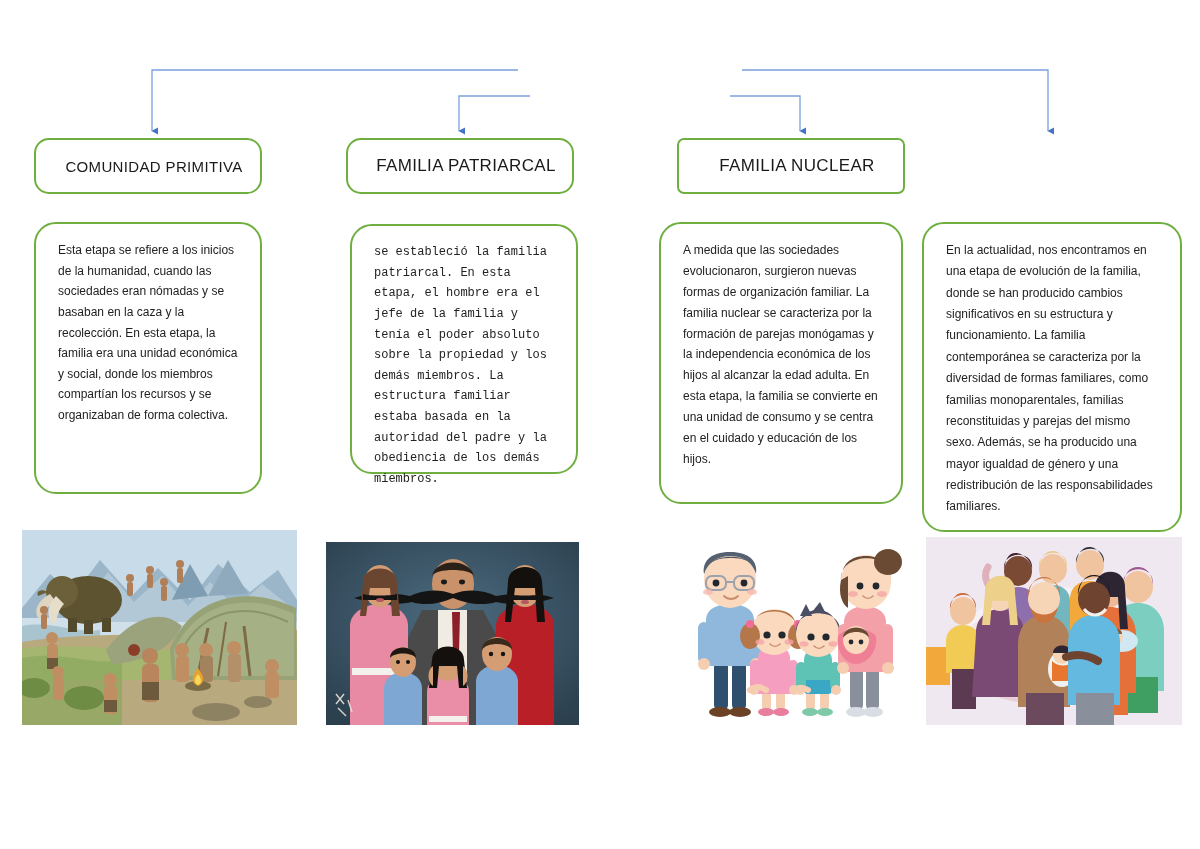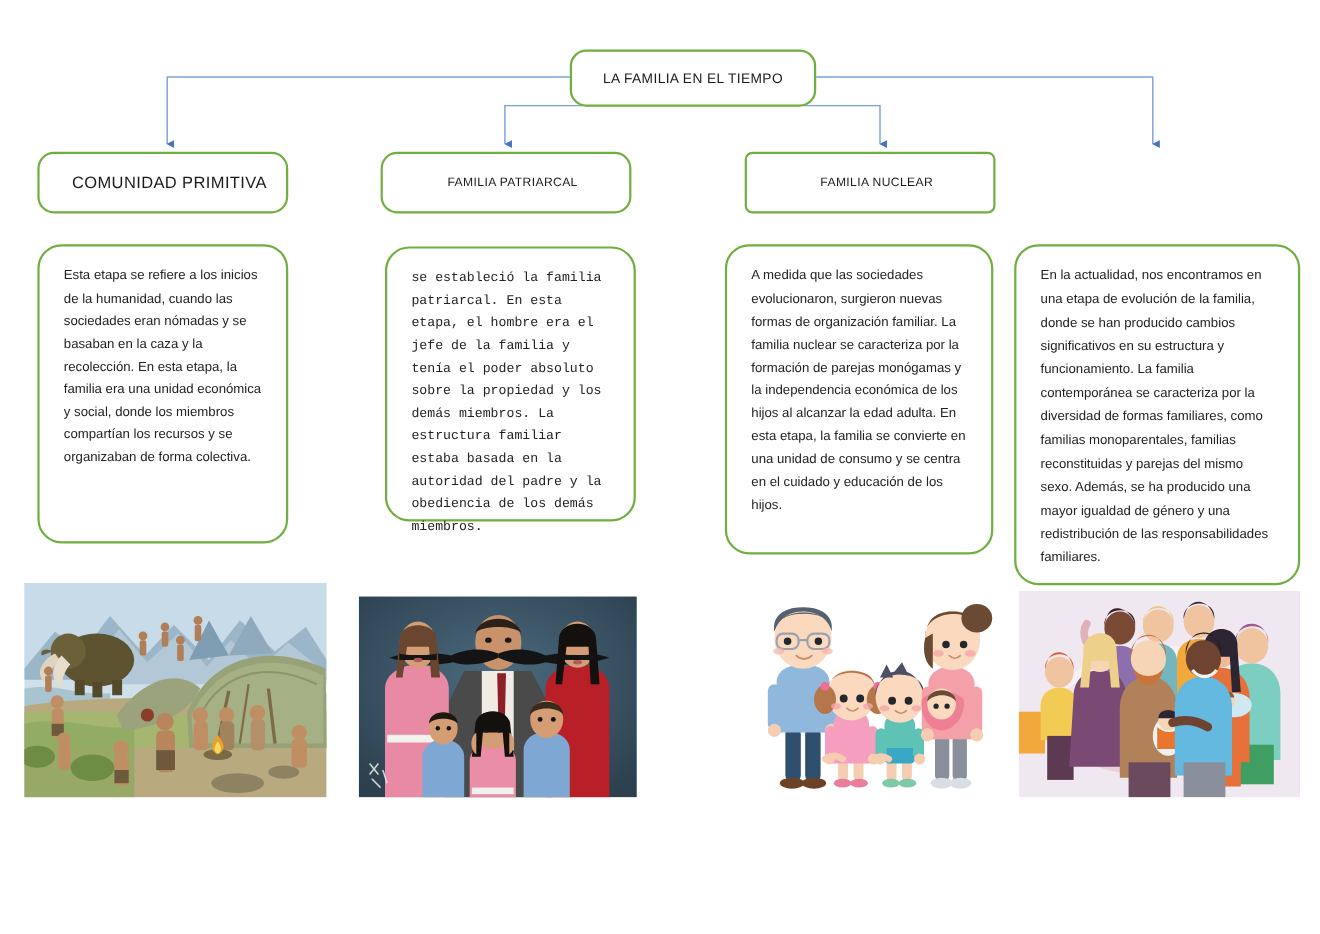--- a/index.html
+++ b/index.html
@@ -54,21 +54,21 @@
     letter-spacing: 0.35px;
   }
 
   .cat-node {
     top: 138px;
     height: 56px;
     border-radius: 15px;
     padding-left: 12px;
   }
   .cat-node .node-label {
-    font-size: 11px;
+    font-size: 17px;
     letter-spacing: 0.35px;
     padding: 0 8px;
   }
   #cat-node-0 { left: 34px;  width: 228px; }
   #cat-node-0 .node-label { font-size: 15px; }
   #cat-node-1 { left: 346px; width: 228px; }
   #cat-node-2 { left: 677px; width: 228px; border-radius: 7px; }
   #cat-node-3 { left: 959px; width: 228px; }
 
   
@@ -117,23 +117,20 @@
 
     <path d="M518,70 L152,70 L152,131" fill="none" stroke="#7BA0DC" stroke-width="1.3" marker-end="url(#arrowhead)"></path>
 
     <path d="M530,96 L459,96 L459,131" fill="none" stroke="#7BA0DC" stroke-width="1.3" marker-end="url(#arrowhead)"></path>
 
     <path d="M730,96 L800,96 L800,131" fill="none" stroke="#7BA0DC" stroke-width="1.3" marker-end="url(#arrowhead)"></path>
 
     <path d="M742,70 L1048,70 L1048,131" fill="none" stroke="#7BA0DC" stroke-width="1.3" marker-end="url(#arrowhead)"></path>
   </svg>
 
-  <div class="node" id="title-node">
-    <span class="node-label">LA FAMILIA EN EL TIEMPO</span>
-  </div>
 
   <div class="node cat-node" id="cat-node-0">
     <span class="node-label">COMUNIDAD PRIMITIVA</span>
   </div>
   <div class="node cat-node" id="cat-node-1">
     <span class="node-label">FAMILIA PATRIARCAL</span>
   </div>
   <div class="node cat-node" id="cat-node-2">
     <span class="node-label">FAMILIA NUCLEAR</span>
   </div>

